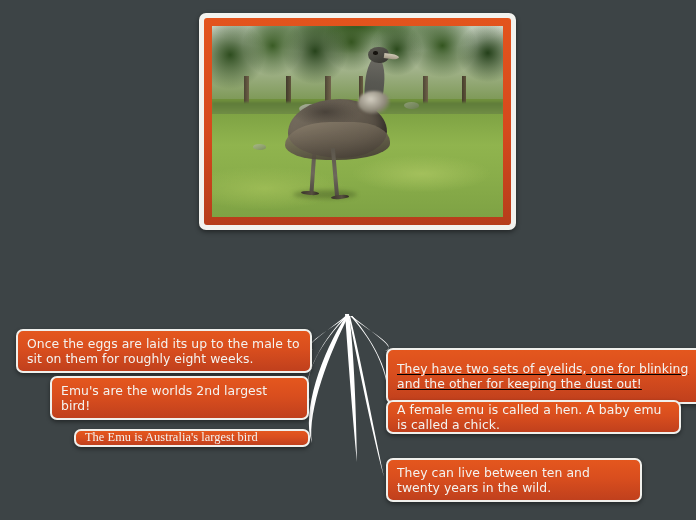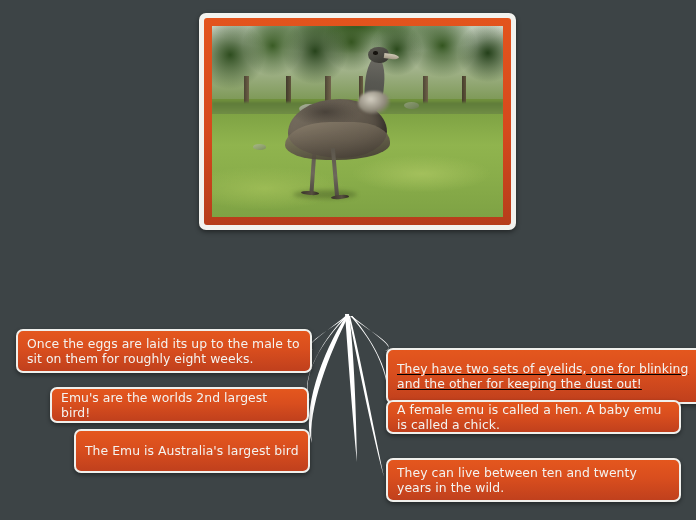--- a/index.html
+++ b/index.html
@@ -228,25 +228,25 @@
     padding: 6px 9px;
   }
   .fact-box .fact-text {
     color: #f4f3f0;
     font-size: 12.4px;
     line-height: 15.5px;
     letter-spacing: 0.05px;
   }
 
   #fact-0 { left: 16px;  top: 329px; width: 296px; height: 44px; }
-  #fact-1 { left: 50px;  top: 387px; width: 259px; height: 36px; justify-content: flex-end; }
-  #fact-2 { left: 74px;  top: 429px; width: 236px; height: 44px; }
+  #fact-1 { left: 50px;  top: 376px; width: 259px; height: 44px; justify-content: flex-end; }
+  #fact-2 { left: 74px;  top: 429px; width: 236px; height: 18px; font-family: Liberation Serif, serif; }
   #fact-3 { left: 386px; top: 348px; width: 336px; height: 56px; text-decoration: underline; }
   #fact-4 { left: 386px; top: 400px; width: 295px; height: 34px; }
-  #fact-5 { left: 386px; top: 458px; width: 295px; height: 44px; }
+  #fact-5 { left: 386px; top: 458px; width: 256px; height: 44px; }
 </style>
 </head>
 <body>
 
 <div id="stage">
 
   <div id="photo-frame">
     <div id="photo-matte">
       <div id="photo-image">
         <div class="scene-sky"></div>

